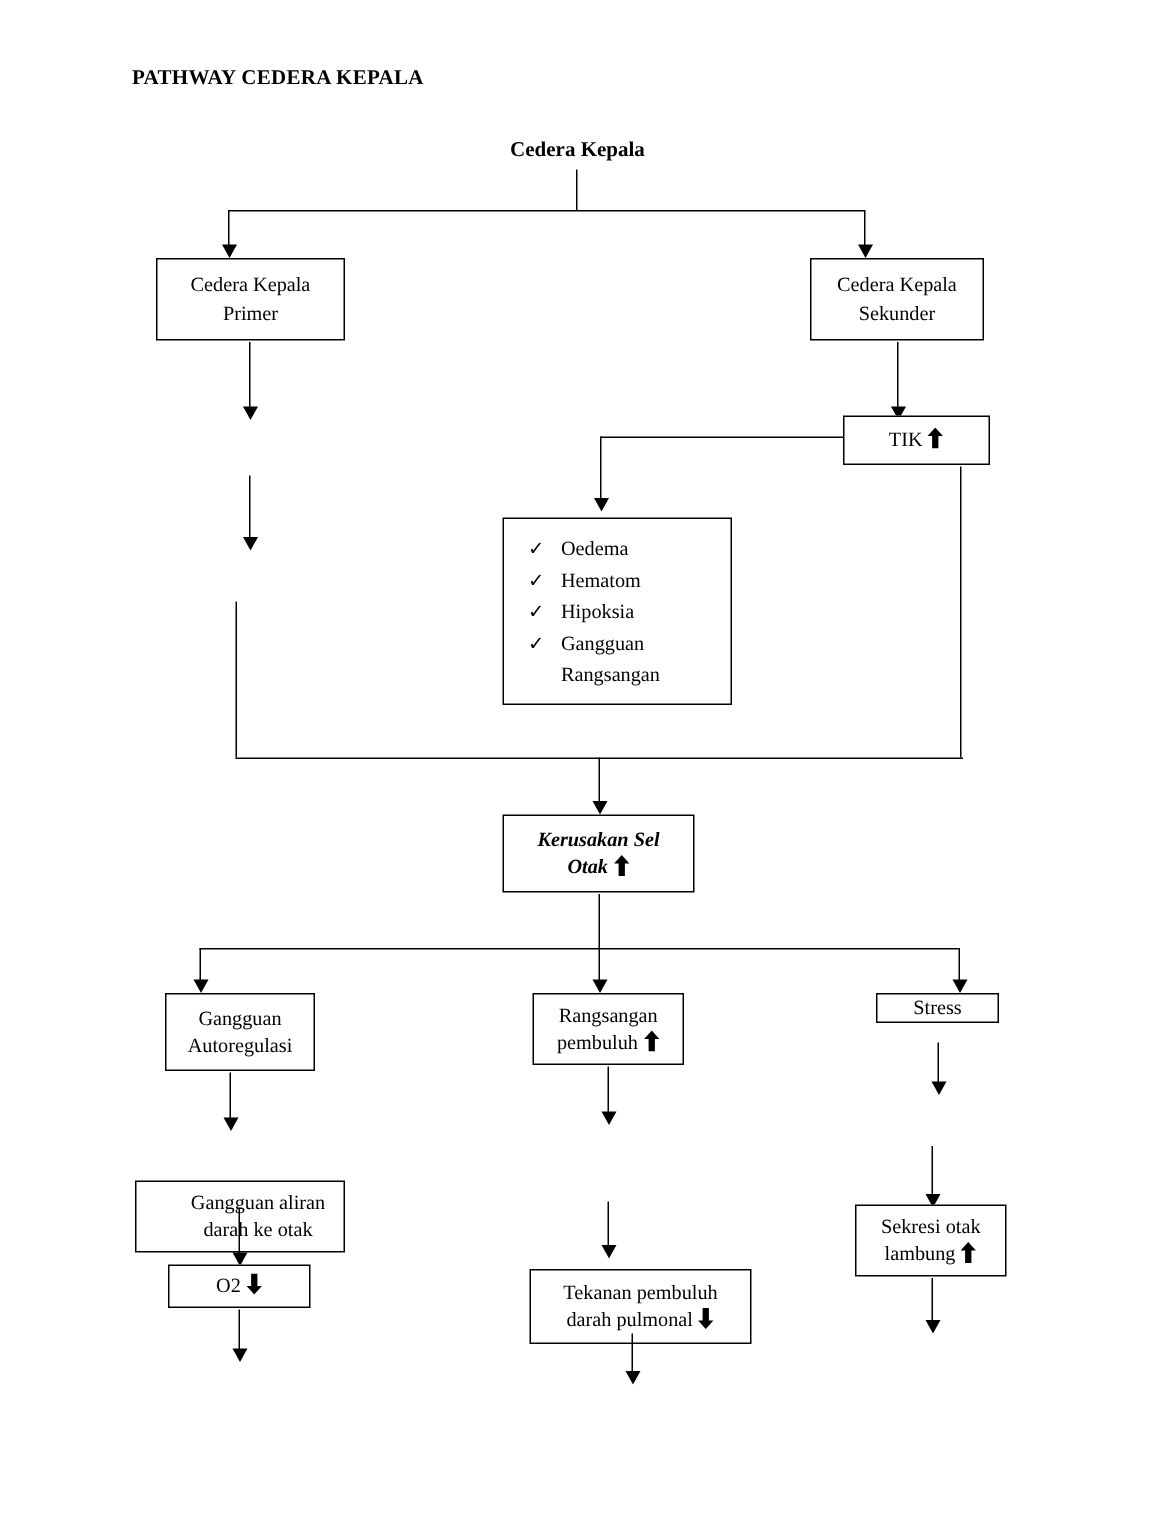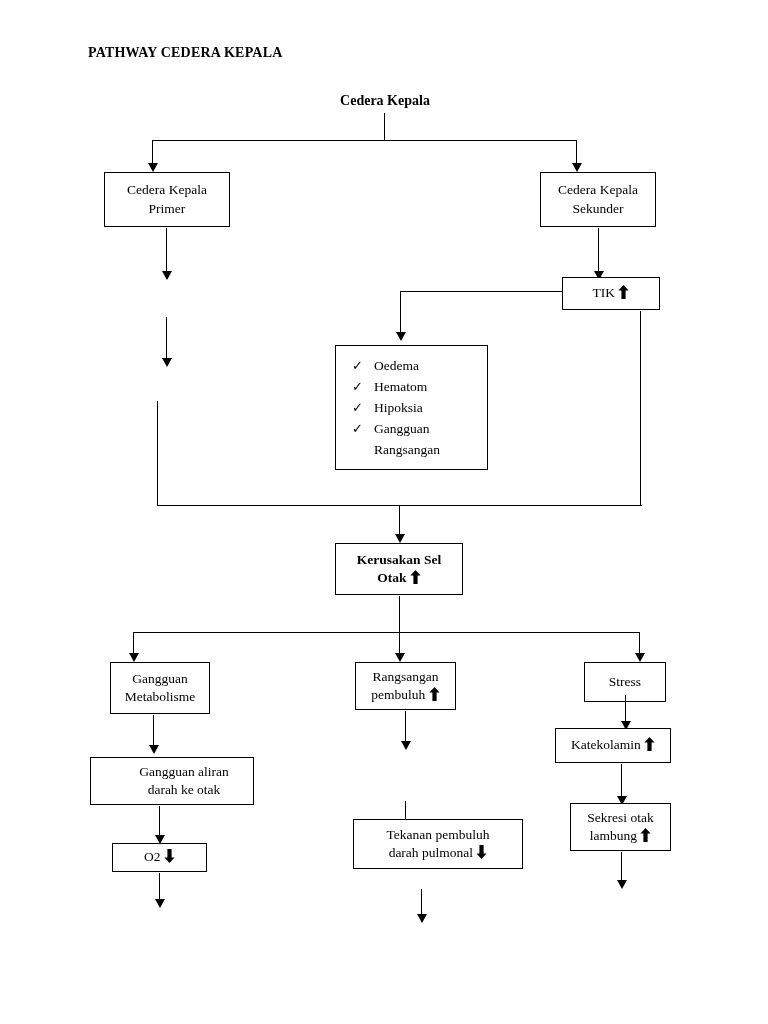--- a/index.html
+++ b/index.html
@@ -36,21 +36,21 @@
     border: 1.3px solid #000;
     background: #fff;
     display: flex;
     align-items: center;
     justify-content: center;
     text-align: center;
     font-size: 13.5px;
     line-height: 1.35;
     padding: 2px 4px;
   }
-  .node.bold { font-weight: bold; }
+  .node.bold { font-weight: bold; font-style: italic; }
   .plain-label {
     position: absolute;
     font-size: 14px;
     font-weight: bold;
     white-space: nowrap;
     text-align: center;
   }
   .checklist {
     position: absolute;
     box-sizing: border-box;
@@ -194,27 +194,27 @@
   <div class="vline" style="left:133px; top:632px; height:22px;"></div>
   <div class="arrowhead" style="left:128.5px; top:653px;"></div>
   <div class="vline" style="left:399px; top:632px; height:22px;"></div>
   <div class="arrowhead" style="left:394.5px; top:653px;"></div>
   <div class="vline" style="left:639px; top:632px; height:22px;"></div>
   <div class="arrowhead" style="left:634.5px; top:653px;"></div>
 
   <div class="node" style="left:110px; top:662px; width:100px; height:52px;">
     <div>
       <span>Gangguan</span><br>
-      <span>Metabolisme</span>
+      <span>Autoregulasi</span>
     </div>
   </div>
   <div class="vline" style="left:153px; top:715px; height:31px;"></div>
   <div class="arrowhead" style="left:148.5px; top:745px;"></div>
 
-  <div class="node" style="left:90px; top:757px; width:164px; height:48px;padding-left:28px;">
+  <div class="node" style="left:90px; top:787px; width:140px; height:48px;padding-left:28px;">
     <div>
       <span>Gangguan aliran</span><br>
       <span>darah ke otak</span>
     </div>
   </div>
   <div class="vline" style="left:159px; top:806px; height:30px;"></div>
   <div class="arrowhead" style="left:154.5px; top:835px;"></div>
 
   <div class="node" style="left:112px; top:843px; width:95px; height:29px;align-items:center;">
     <span>O2</span>
@@ -232,43 +232,37 @@
             <path d="M5.5 0 L10.6 5.6 L7.6 5.6 L7.6 14 L3.4 14 L3.4 5.6 L0.4 5.6 Z" fill="#000"></path>
           </svg></span>
     </div>
   </div>
   <div class="vline" style="left:405px; top:711px; height:31px;"></div>
   <div class="arrowhead" style="left:400.5px; top:741px;"></div>
 
   <div class="vline" style="left:405px; top:801px; height:30px;"></div>
   <div class="arrowhead" style="left:400.5px; top:830px;"></div>
 
-  <div class="node" style="left:353px; top:819px; width:170px; height:50px;">
+  <div class="node" style="left:353px; top:846px; width:148px; height:50px;">
     <div>
       <span>Tekanan pembuluh</span><br>
       <span>darah pulmonal</span><span class="ar">&nbsp;<svg class="glyph" width="11" height="14" viewBox="0 0 11 14" aria-hidden="true">
             <path d="M5.5 14 L10.6 8.4 L7.6 8.4 L7.6 0 L3.4 0 L3.4 8.4 L0.4 8.4 Z" fill="#000"></path>
           </svg></span>
     </div>
   </div>
   <div class="vline" style="left:421px; top:889px; height:26px;"></div>
   <div class="arrowhead" style="left:416.5px; top:914px;"></div>
 
-  <div class="node" style="left:584px; top:662px; width:82px; height:40px;">
+  <div class="node" style="left:584px; top:662px; width:82px; height:20px;">
     <span>Stress</span>
   </div>
   <div class="vline" style="left:625px; top:695px; height:27px;"></div>
   <div class="arrowhead" style="left:620.5px; top:721px;"></div>
 
-  <div class="node" style="left:555px; top:728px; width:116px; height:35px;">
-    <span>Katekolamin</span>
-    <span class="ar">&nbsp;<svg class="glyph" width="11" height="14" viewBox="0 0 11 14" aria-hidden="true">
-          <path d="M5.5 0 L10.6 5.6 L7.6 5.6 L7.6 14 L3.4 14 L3.4 5.6 L0.4 5.6 Z" fill="#000"></path>
-        </svg></span>
-  </div>
   <div class="vline" style="left:621px; top:764px; height:33px;"></div>
   <div class="arrowhead" style="left:616.5px; top:796px;"></div>
 
   <div class="node" style="left:570px; top:803px; width:101px; height:48px;">
     <div>
       <span>Sekresi otak</span><br>
       <span>lambung</span><span class="ar">&nbsp;<svg class="glyph" width="11" height="14" viewBox="0 0 11 14" aria-hidden="true">
             <path d="M5.5 0 L10.6 5.6 L7.6 5.6 L7.6 14 L3.4 14 L3.4 5.6 L0.4 5.6 Z" fill="#000"></path>
           </svg></span>
     </div>

